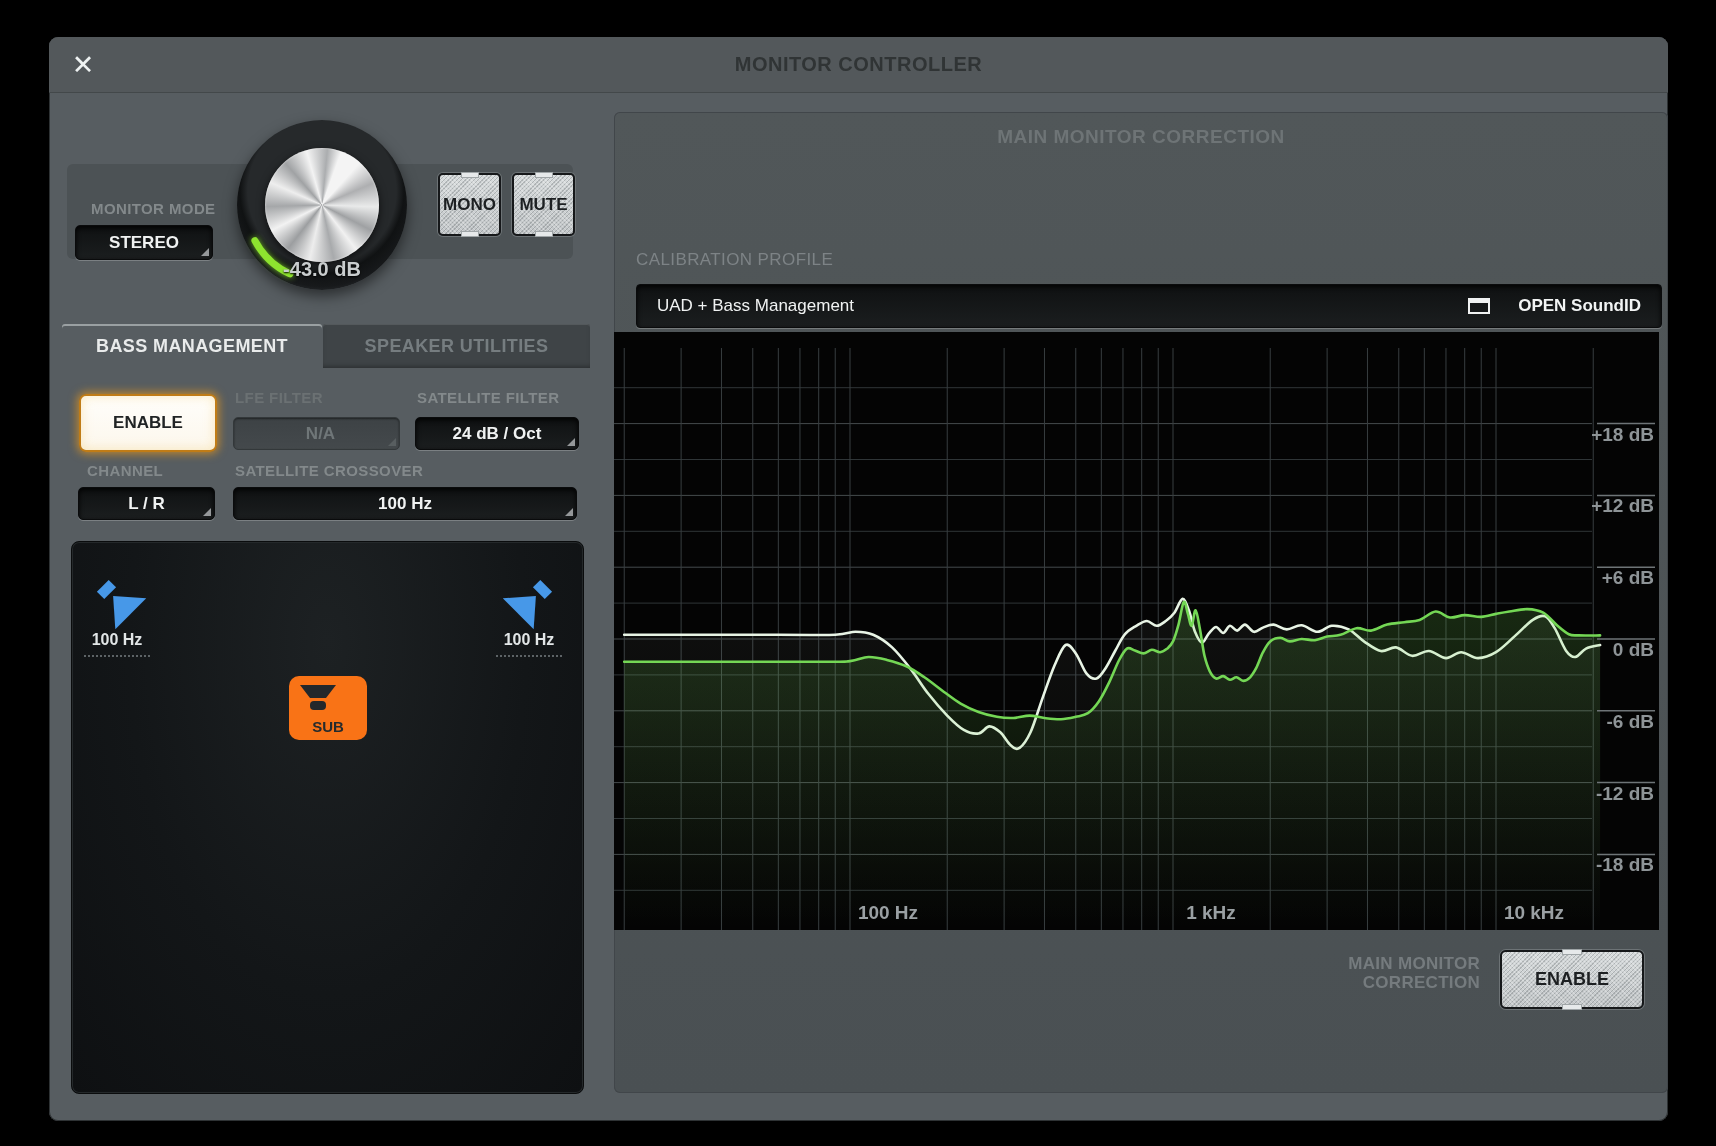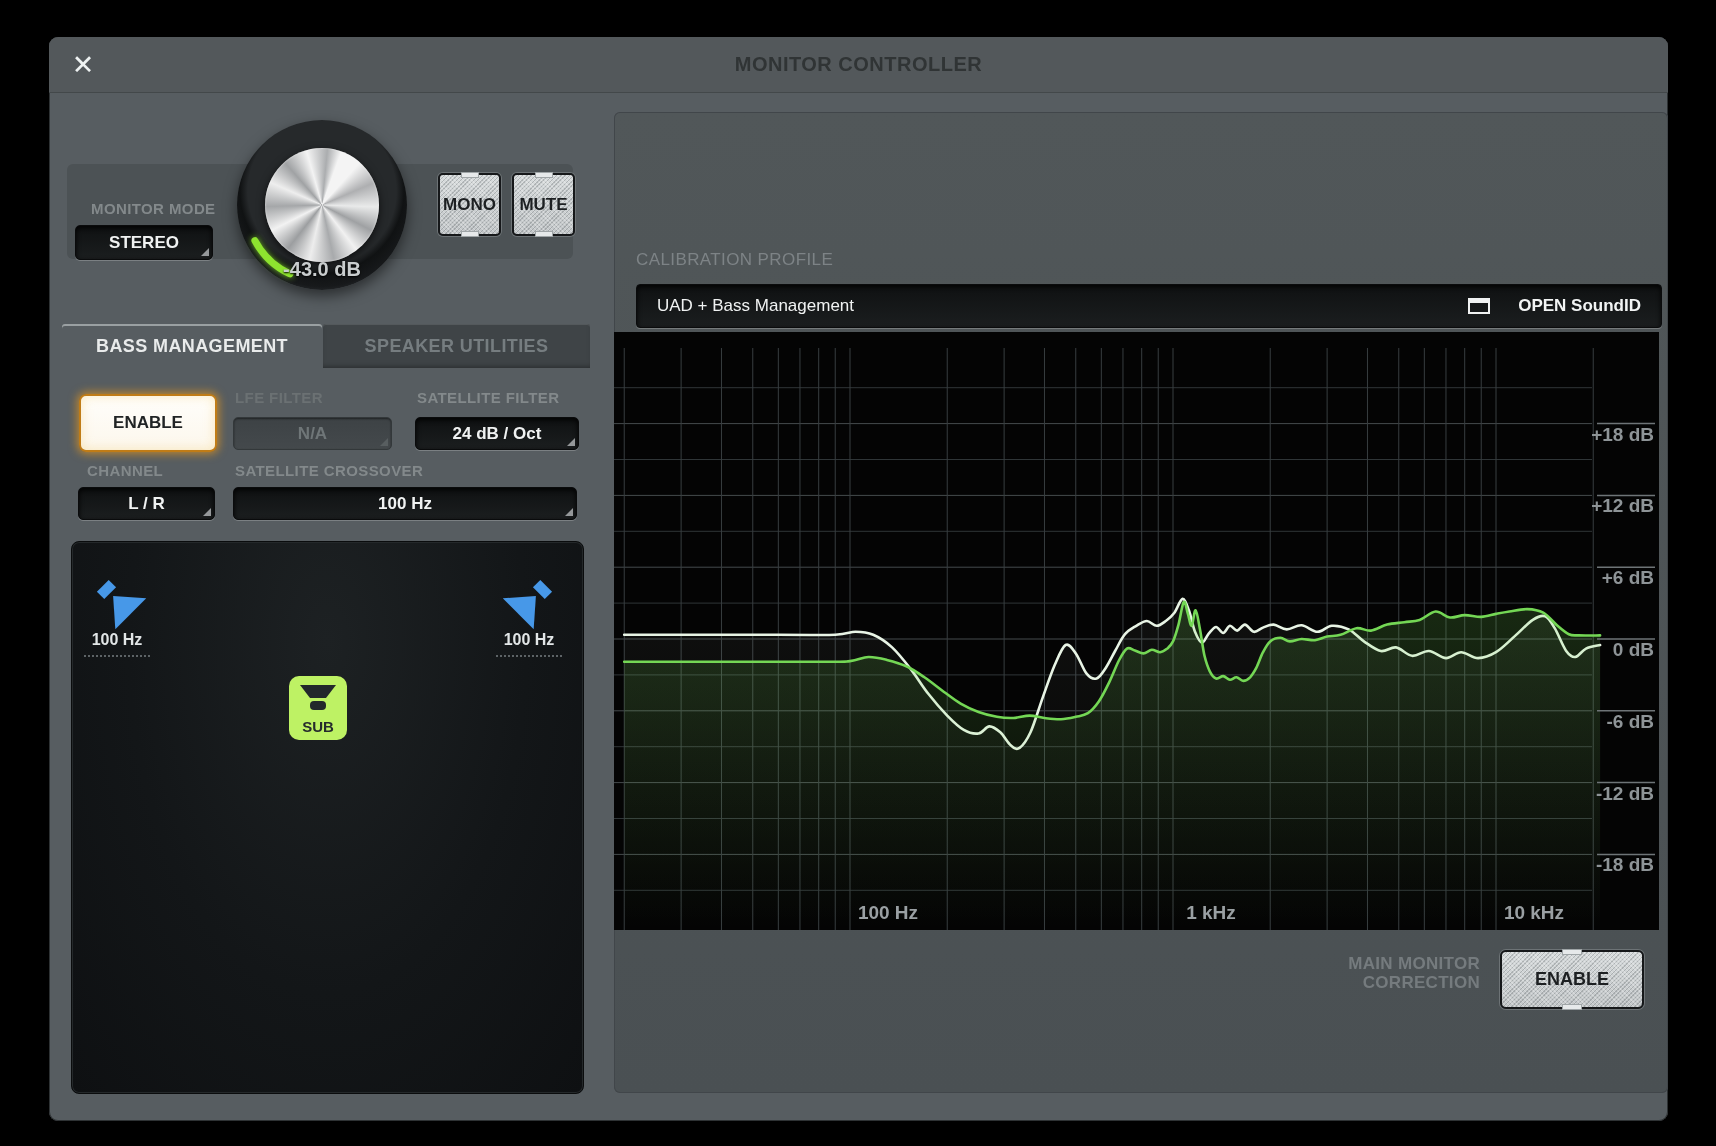--- a/index.html
+++ b/index.html
@@ -55,21 +55,21 @@
      background:linear-gradient(#fffefb,#fcf7ec);border:2px solid #c07c17;
      box-shadow:0 0 8px 2px rgba(222,148,32,.75), inset 0 0 12px rgba(245,205,110,.4);
      color:#212425;font-size:17px;font-weight:700;display:flex;align-items:center;justify-content:center;cursor:pointer;}
   
   #spkPanel{position:absolute;left:22px;top:504px;width:511px;height:551px;border-radius:8px;
      background:radial-gradient(ellipse at 50% 18%, #1d2123 0%, #131618 55%, #0e1012 100%);
      border:1px solid #0a0c0d;box-shadow:inset 0 0 0 1px #24282a;}
   .spk-icon{position:absolute;width:50px;height:50px;cursor:pointer;}
   .spk-freq{position:absolute;width:80px;text-align:center;font-size:16px;font-weight:700;color:#e2e6e7;cursor:pointer;}
   .spk-underline{position:absolute;width:66px;border-bottom:2px dotted #5d6366;height:0;}
-  #subIcon{position:absolute;left:240px;top:639px;width:58px;height:64px;background:#bef264;border-radius:10px;
+  #subIcon{position:absolute;left:240px;top:639px;width:78px;height:64px;background:#f97316;border-radius:10px;
      display:flex;flex-direction:column;align-items:center;justify-content:flex-end;cursor:pointer;}
   #subIcon svg{position:absolute;top:7px;left:9px;}
   #subIcon span{font-size:15px;font-weight:700;color:#262b2d;margin-bottom:5px;}
   
   #rightPanel{position:absolute;left:565px;top:75px;width:1054px;height:981px;border-radius:6px;
      background:linear-gradient(#515759,#4a5053);box-shadow:inset 0 0 0 1px #41464a;overflow:hidden;}
   #mmcTitle{position:absolute;left:0;right:0;top:14px;text-align:center;font-size:19px;font-weight:700;
      color:#6e7476;letter-spacing:.5px;}
   #calLabel{position:absolute;left:22px;top:138px;font-size:17px;font-weight:400;color:#7d8386;letter-spacing:.4px;}
   #profileDD{left:22px;top:172px;width:1016px;height:34px;justify-content:space-between;padding:4px;border-radius:4px;}
@@ -128,21 +128,21 @@
     </div>
     <div class="tab" id="tabBass">
       <span>BASS MANAGEMENT</span>
     </div>
 
     <div id="bmEnable">
       <span>ENABLE</span>
     </div>
 
     <div class="small-label dim" style="left:186px;top:352px;">LFE FILTER</div>
-    <div class="dd disabled" style="left:184px;top:380px;width:157px;height:31px;">
+    <div class="dd disabled" style="left:184px;top:380px;width:157px;height:31px;padding-left:8px;">
       <span>N/A</span>
       <span class="corner"></span>
     </div>
 
     <div class="small-label" style="left:368px;top:352px;">SATELLITE FILTER</div>
     <div class="dd" style="left:366px;top:380px;width:162px;height:31px;">
       <span>24 dB / Oct</span>
       <span class="corner"></span>
     </div>
 
@@ -176,20 +176,21 @@
 
     <div id="subIcon">
       <svg width="40" height="30" viewBox="0 0 40 30">
         <path d="M2 2 h36 l-10 13 h-16 Z" fill="#23282b"></path>
         <rect x="12" y="18" width="16" height="9" rx="4" fill="#23282b"></rect>
       </svg>
       <span>SUB</span>
     </div>
 
     <div id="rightPanel">
+      <div id="mmcTitle">MAIN MONITOR CORRECTION</div>
       <div id="calLabel">CALIBRATION PROFILE</div>
 
       <div class="dd" id="profileDD">
         <span class="pd-text">UAD + Bass Management</span>
         <span id="pdRight">
           <span class="winicon"></span>
           <span class="os-text">OPEN SoundID</span>
         </span>
       </div>
 

